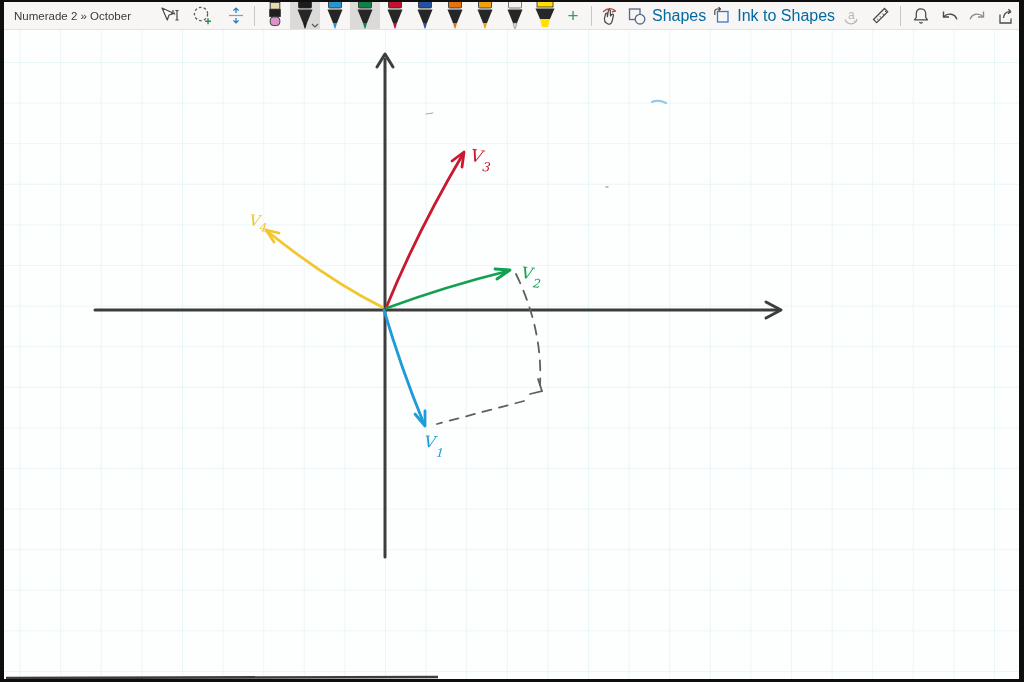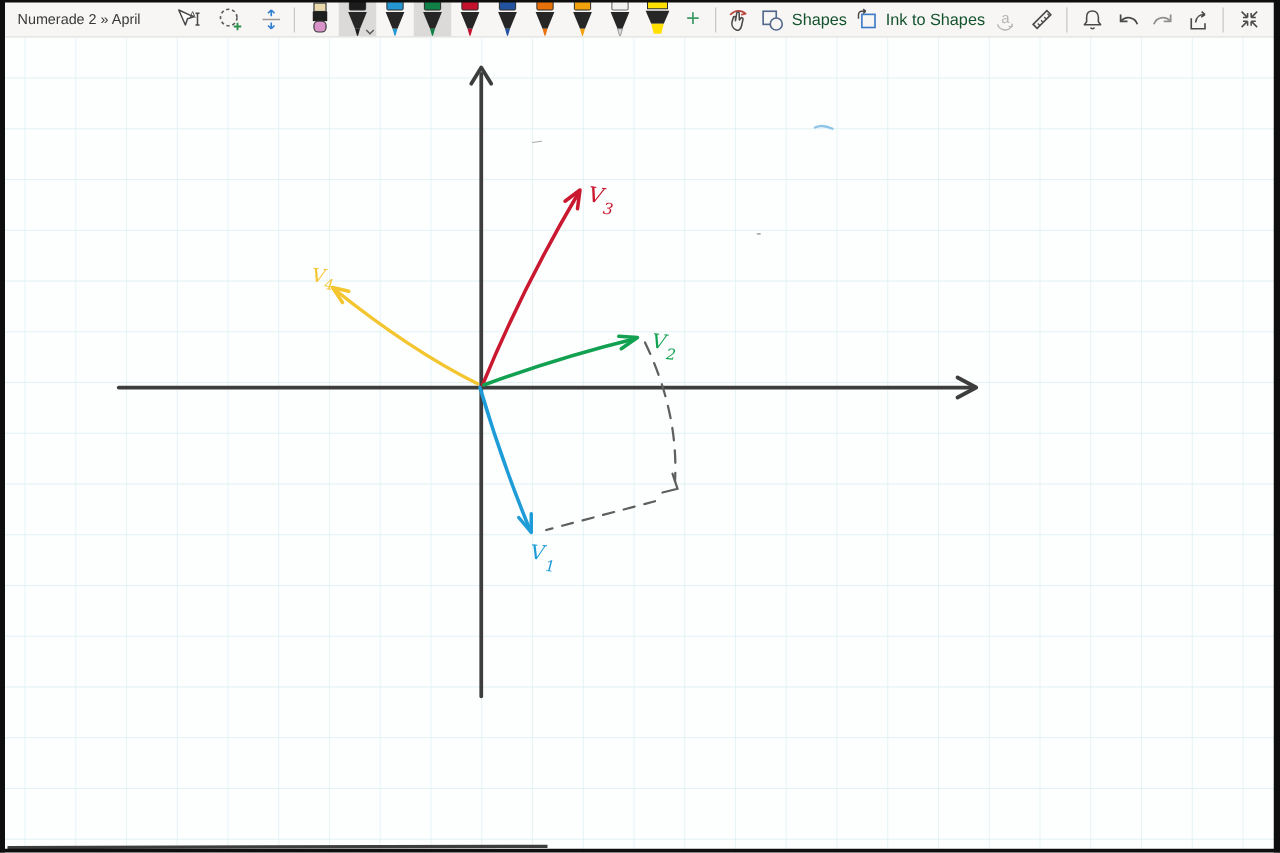--- a/index.html
+++ b/index.html
@@ -13,42 +13,42 @@
   .edge.bottom{left:0;bottom:0;width:1024px;height:3px;}
   
   .toolbar{position:absolute;top:0;left:0;width:1024px;height:30px;background:#f7f6f5;
            border-bottom:1px solid #e3e2e1;display:flex;align-items:center;
            box-sizing:border-box;padding:2px 6px 0 14px;z-index:20;}
   .crumb{font-size:11.5px;color:#3a3a3a;white-space:nowrap;flex:none;}
   .tool-group{display:flex;align-items:center;flex:none;}
   .left-tools{margin-left:26px;gap:7px;}
   .tbtn{height:26px;min-width:26px;display:flex;align-items:center;justify-content:center;
         background:transparent;border:none;padding:0 2px;position:relative;cursor:pointer;box-sizing:border-box;}
-  .tbtn .lbl{font-size:13px;color:#14532d;margin-left:5px;white-space:nowrap;}
+  .tbtn .lbl{font-size:16px;color:#0369a1;margin-left:5px;white-space:nowrap;}
   .vdiv{width:1px;height:20px;background:#c9c8c7;margin:0 5px;flex:none;}
   .pen-tray{display:flex;align-items:flex-start;height:28px;margin-top:-2px;flex:none;}
   .pen{width:30px;height:28px;display:flex;justify-content:center;align-items:flex-start;
        border:none;background:transparent;padding:0;position:relative;cursor:pointer;}
   .pen.selected{background:#dbdad9;}
   .chev{position:absolute;right:1px;bottom:1px;}
   .add-pen{width:26px;height:26px;border:none;background:transparent;color:#3d9b63;
            font-size:19px;line-height:20px;cursor:pointer;padding:0;margin-top:2px;}
   .right-tools{gap:2px;}
   .disabled{opacity:1;cursor:default;}
   
   .canvas{position:absolute;top:30px;left:0;width:1024px;height:652px;background:#fdfefe;}
   .canvas svg{display:block;}
   .vlabel{font-family:"DejaVu Serif","Liberation Serif",serif;font-style:italic;}
 </style>
 </head>
 <body>
 
 <div class="toolbar">
 
-  <div class="crumb">Numerade 2 » April</div>
+  <div class="crumb">Numerade 2 » October</div>
 
   <div class="tool-group left-tools">
     <button class="tbtn">
       <svg width="22" height="20" viewBox="0 0 22 20">
         <path d="M3 2 l5.3 12 1.7-5 5-1.5 Z" fill="#fdfdfd" stroke="#484848" stroke-width="1.2" stroke-linejoin="round"></path>
         <text x="11.5" y="8.6" font-size="7.5" fill="#484848">A</text>
         <path d="M18 4.5 v9.5 M16.4 4.5 h3.2 M16.4 14 h3.2" fill="none" stroke="#484848" stroke-width="1.2"></path>
       </svg>
     </button>
     <button class="tbtn">

